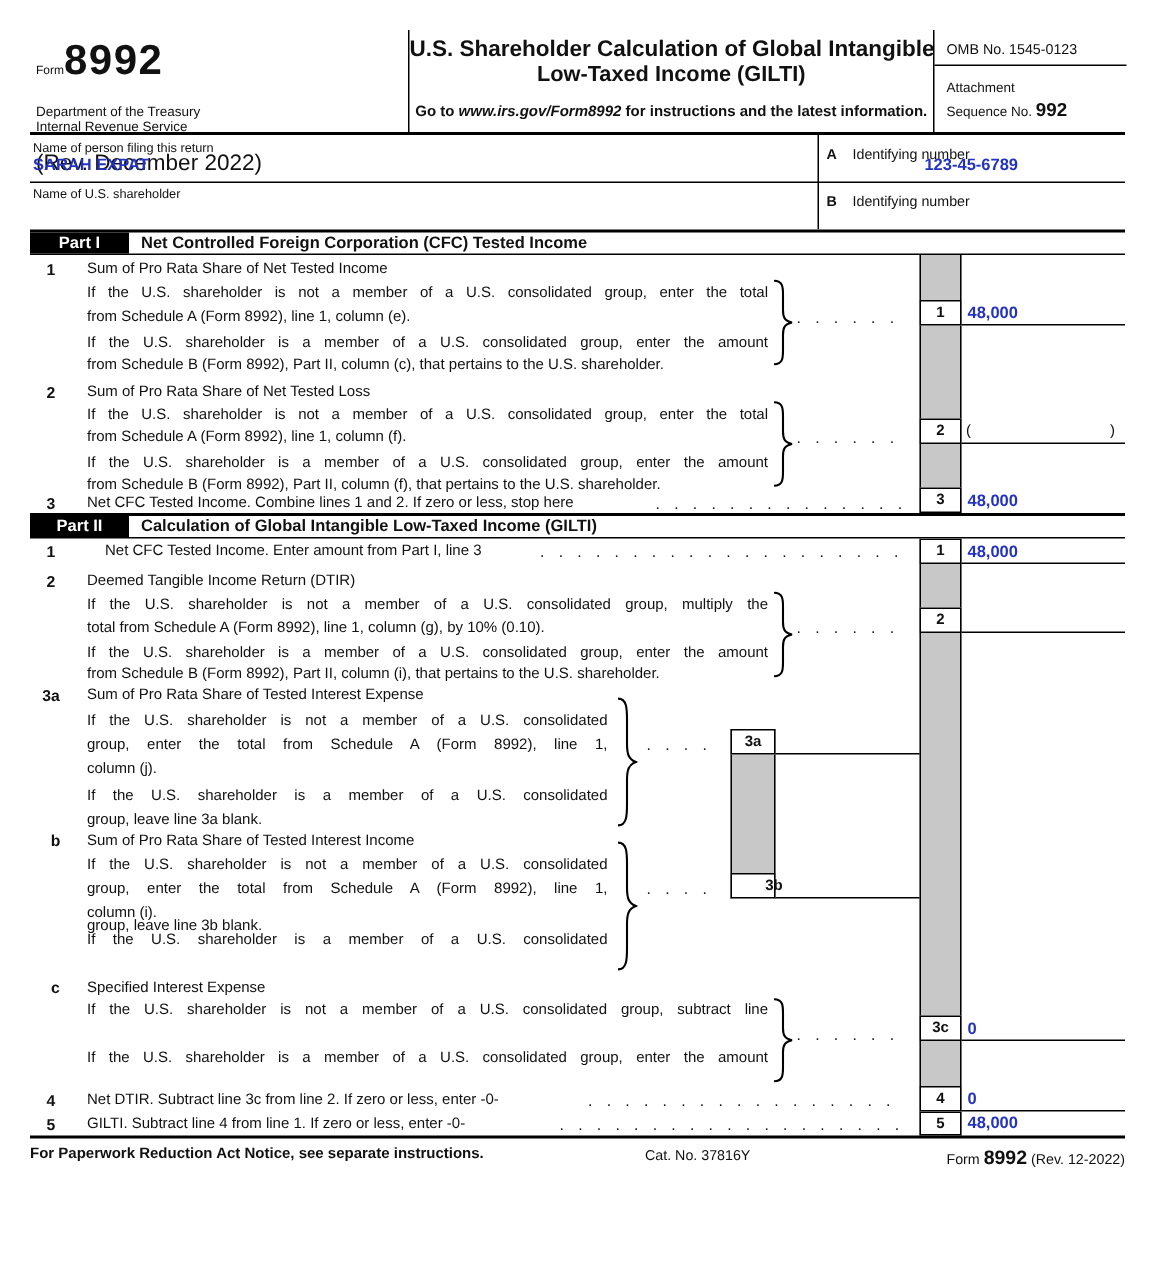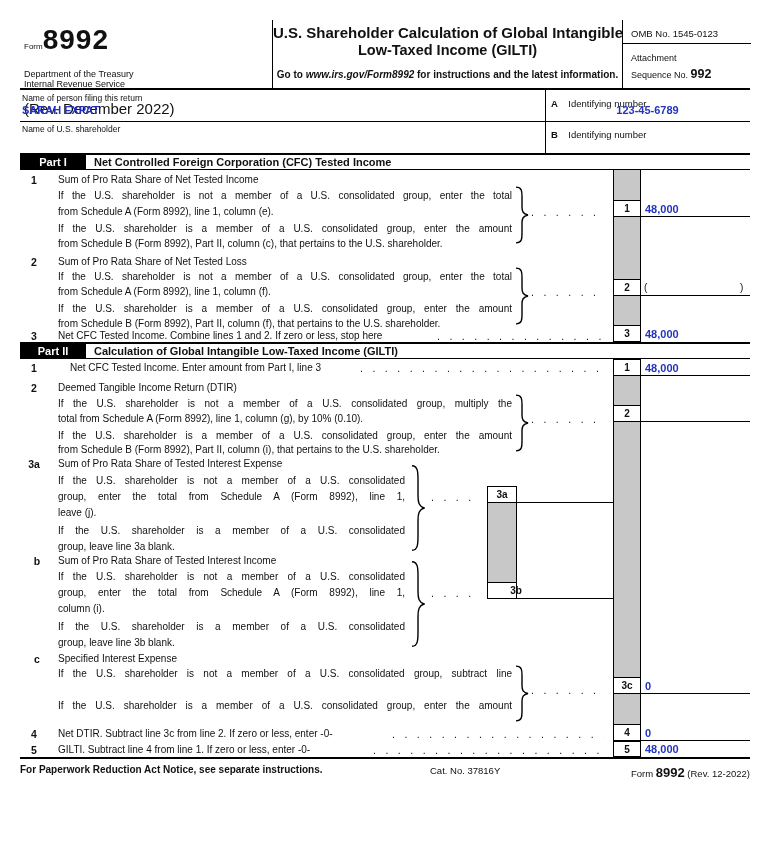--- a/index.html
+++ b/index.html
@@ -162,40 +162,40 @@
   <div class="nbox" style="left:613px;top:405px;width:28px;height:17px;">2</div>
   <div class="hl" style="left:641px;top:421px;width:109px;"></div>
   <div class="val" style="left:645px;top:407px;width:95px;"></div>
 
   <div class="shade" style="left:487px;top:486px;width:30px;height:113px;"></div>
 
   <div class="num" style="left:24px;top:457px;width:20px;">3a</div>
   <div class="t" style="left:58px;top:457px;">Sum of Pro Rata Share of Tested Interest Expense</div>
   <div class="t jt" style="left:58px;top:474px;width:347px;">If the U.S. shareholder is not a member of a U.S. consolidated</div>
   <div class="t jt" style="left:58px;top:490px;width:347px;">group, enter the total from Schedule A (Form 8992), line 1,</div>
-  <div class="t" style="left:58px;top:506px;">leave (j).</div>
+  <div class="t" style="left:58px;top:506px;">column (j).</div>
   <div class="t jt" style="left:58px;top:524px;width:347px;">If the U.S. shareholder is a member of a U.S. consolidated</div>
   <div class="t" style="left:58px;top:540px;">group, leave line 3a blank.</div>
   <div class="brace" style="left:409px;top:464px;height:88px;">
     <svg viewBox="0 0 16 100" preserveAspectRatio="none">
         <path d="M3,2 C9,2 9,10 9,18 L9,36 C9,44 10,48 15,50 C10,52 9,56 9,64 L9,82 C9,90 9,98 3,98" fill="none" stroke="#000" stroke-width="1.4" vector-effect="non-scaling-stroke"></path>
       </svg>
   </div>
   <div class="leader" style="left:431px;top:490px;width:49px;">...................</div>
   <div class="nbox" style="left:487px;top:486px;width:30px;height:17px;">3a</div>
   <div class="hl" style="left:517px;top:502px;width:96px;"></div>
   <div class="field" style="left:520px;top:487px;width:90px;"></div>
 
   <div class="num" style="left:30px;top:554px;width:14px;">b</div>
   <div class="t" style="left:58px;top:554px;">Sum of Pro Rata Share of Tested Interest Income</div>
   <div class="t jt" style="left:58px;top:570px;width:347px;">If the U.S. shareholder is not a member of a U.S. consolidated</div>
   <div class="t jt" style="left:58px;top:586px;width:347px;">group, enter the total from Schedule A (Form 8992), line 1,</div>
   <div class="t" style="left:58px;top:602px;">column (i).</div>
   <div class="t jt" style="left:58px;top:620px;width:347px;">If the U.S. shareholder is a member of a U.S. consolidated</div>
-  <div class="t" style="left:58px;top:636px;">group, leave line 3b blank.</div>
+  <div class="t" style="left:58px;top:611px;">group, leave line 3b blank.</div>
   <div class="brace" style="left:409px;top:560px;height:88px;">
     <svg viewBox="0 0 16 100" preserveAspectRatio="none">
         <path d="M3,2 C9,2 9,10 9,18 L9,36 C9,44 10,48 15,50 C10,52 9,56 9,64 L9,82 C9,90 9,98 3,98" fill="none" stroke="#000" stroke-width="1.4" vector-effect="non-scaling-stroke"></path>
       </svg>
   </div>
   <div class="leader" style="left:431px;top:586px;width:49px;">...................</div>
   <div class="nbox" style="left:487px;top:582px;width:30px;height:17px;padding-left:28px;">3b</div>
   <div class="hl" style="left:517px;top:598px;width:96px;"></div>
   <div class="field" style="left:520px;top:583px;width:90px;"></div>
 

